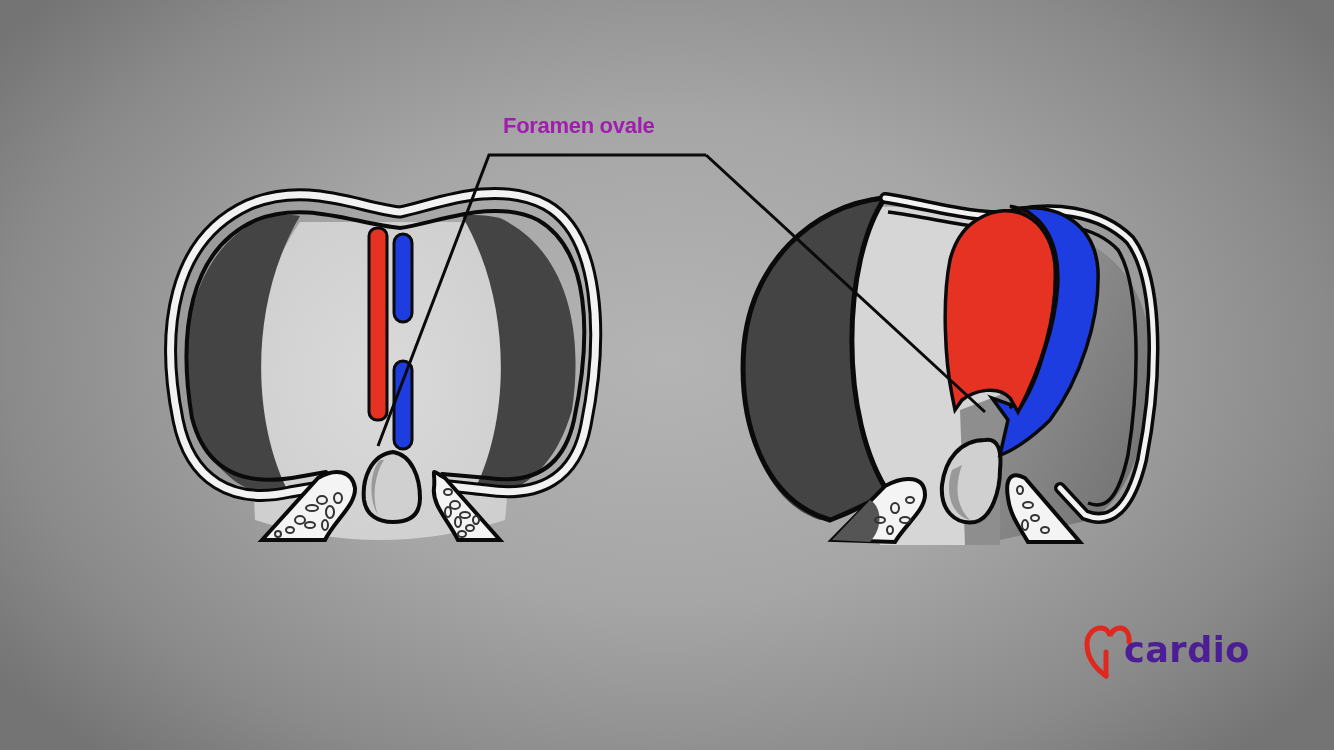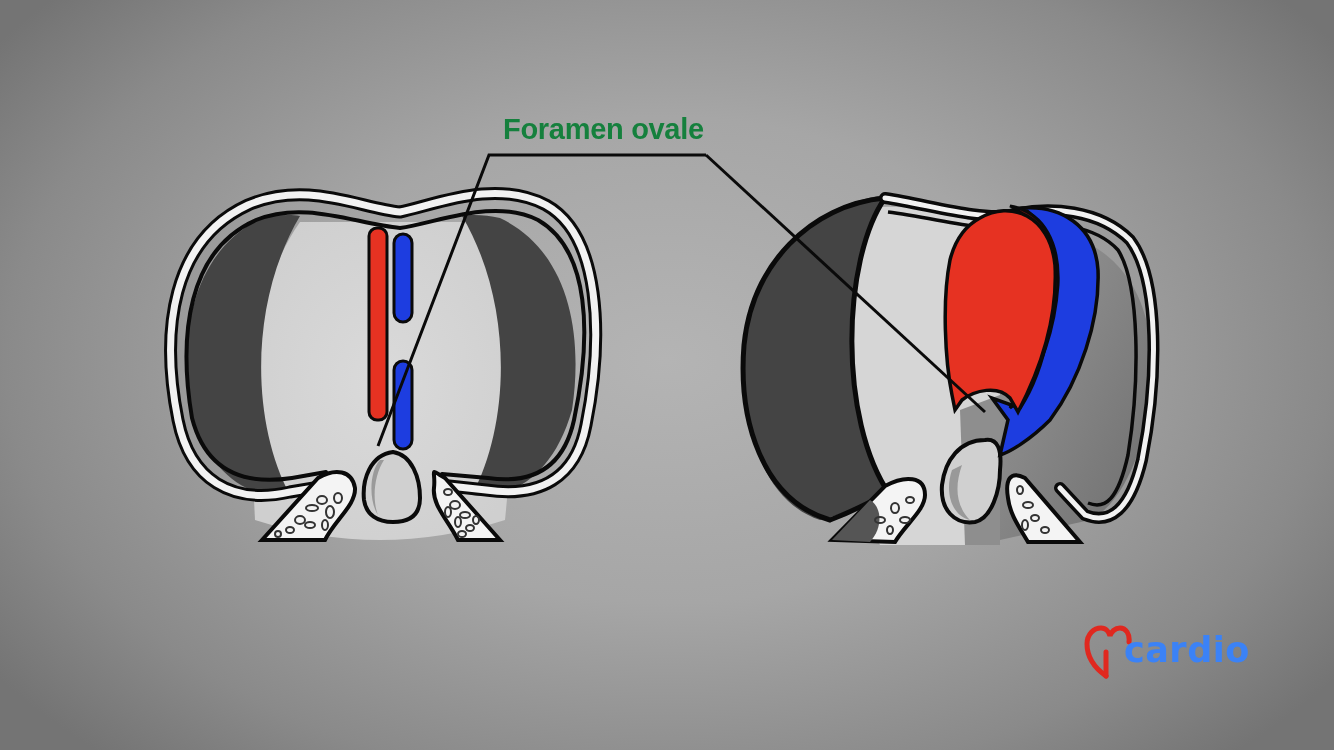--- a/index.html
+++ b/index.html
@@ -6,30 +6,30 @@
   body {
     width: 1334px; height: 750px; overflow: hidden;
     background: radial-gradient(ellipse 62% 72% at 50% 48%, #b4b4b4 0%, #a6a6a6 45%, #8a8a8a 80%, #747474 100%);
     position: relative;
     font-family: "Liberation Sans", "DejaVu Sans", sans-serif;
   }
   .stage { position: absolute; left: 0; top: 0; width: 1334px; height: 750px; }
   .label {
     position: absolute; left: 503px; top: 113px;
     font-family: "Liberation Sans", "DejaVu Sans", sans-serif;
-    font-weight: 700; font-size: 29px; color: #15803d; letter-spacing: -0.3px;
+    font-weight: 700; font-size: 22px; color: #a21caf; letter-spacing: -0.3px;
     white-space: nowrap;
   }
   .logo {
     position: absolute; left: 1084px; top: 622px; width: 170px; height: 64px;
   }
   .logo-text {
     position: absolute; left: 40px; top: 8px;
     font-family: "DejaVu Sans", "Liberation Sans", sans-serif;
-    font-weight: 700; font-size: 35px; color: #3b82f6; letter-spacing: 0.5px; text-align: right;
+    font-weight: 700; font-size: 35px; color: #4c1d95; letter-spacing: 0.5px; text-align: right;
   }
   svg { position: absolute; left: 0; top: 0; }
 </style>
 </head>
 <body>
 
 <div class="stage">
 
 <svg width="1334" height="750" viewBox="0 0 1334 750">
   <defs>

